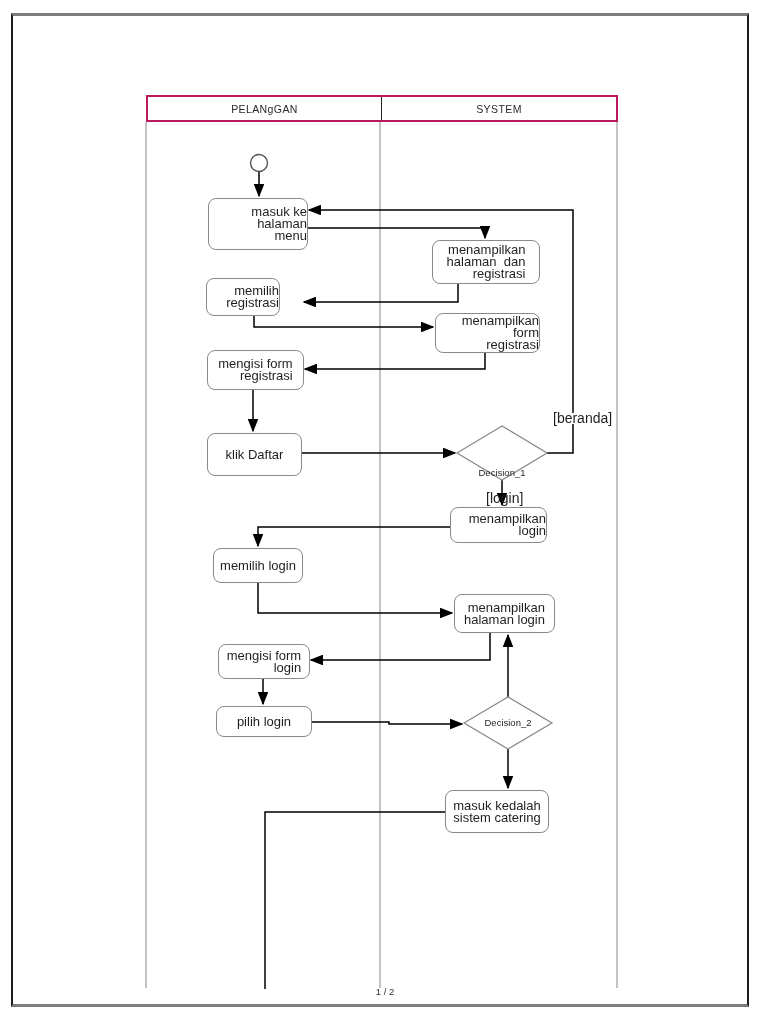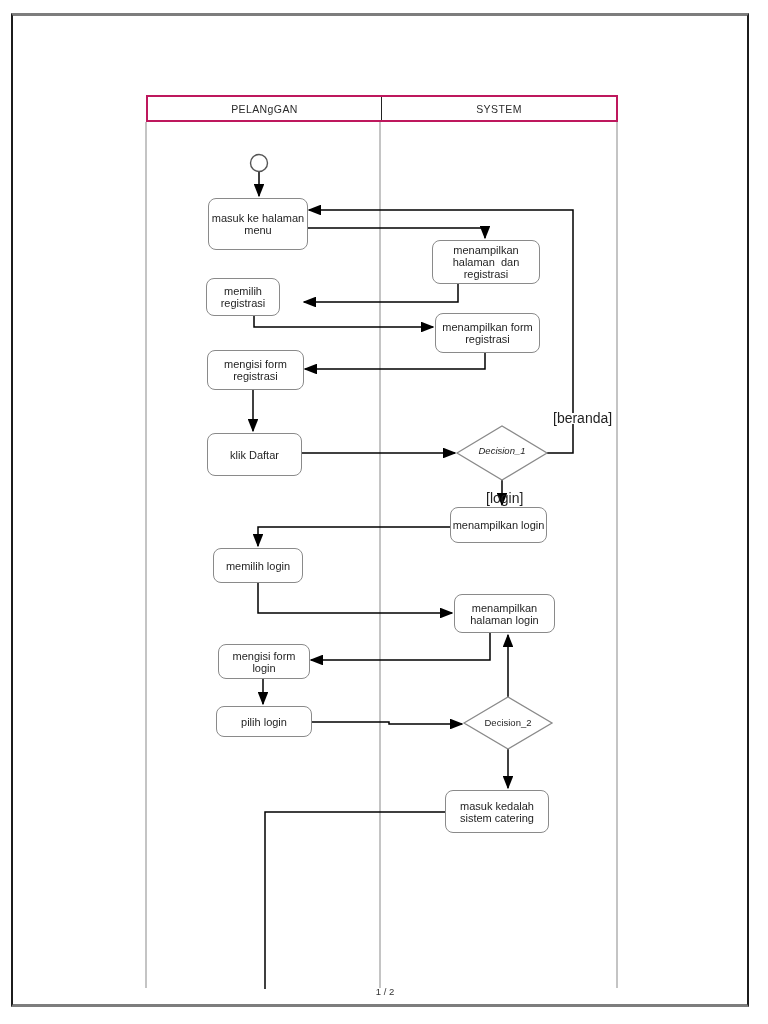--- a/index.html
+++ b/index.html
@@ -26,21 +26,21 @@
   .lane-title.left  { width:234px; border-right:1.5px solid #222; box-sizing:border-box; }
   .lane-title.right { flex:1; }
   .lane-line {
     position:absolute; top:122px; height:866px; width:2px; background:#c4c4c4; z-index:1;
   }
   .edges-svg { position:absolute; left:0; top:0; z-index:2; }
   .node {
     position:absolute; box-sizing:border-box; background:#ffffff;
     border:1.3px solid #8a8a8a; border-radius:8px;
     display:flex; align-items:center; justify-content:center;
-    text-align:center; font-size:11px; line-height:12px; color:#1f1f1f;
+    text-align:right; font-size:13px; line-height:12px; color:#1f1f1f;
     white-space:pre-wrap; z-index:3;
   }
   .decision-label {
     position:absolute; text-align:center; font-size:9.5px; color:#1f1f1f; z-index:3;
   }
   .edge-label {
     position:absolute; font-size:14px; color:#1f1f1f; z-index:4; line-height:11px;
   }
   .edge-label.bg { background:#ffffff; padding:0 1px; }
   .page-number {
@@ -108,21 +108,21 @@
   <div class="node" style="left:213px;top:548px;width:90px;height:35px">memilih login</div>
   <div class="node" style="left:450px;top:507px;width:97px;height:36px">menampilkan login</div>
   <div class="node" style="left:454px;top:594px;width:101px;height:39px">menampilkan
 halaman login</div>
   <div class="node" style="left:218px;top:644px;width:92px;height:35px">mengisi form
 login</div>
   <div class="node" style="left:216px;top:706px;width:96px;height:31px">pilih login</div>
   <div class="node" style="left:445px;top:790px;width:104px;height:43px">masuk kedalah
 sistem catering</div>
 
-  <div class="decision-label" style="left:457px;top:445px;width:90px;font-style:italic;">Decision_1</div>
+  <div class="decision-label" style="left:457px;top:467px;width:90px;">Decision_1</div>
   <div class="decision-label" style="left:463px;top:717px;width:90px;">Decision_2</div>
 
   <div class="edge-label bg" style="left:552px;top:413px;">[beranda]</div>
   <div class="edge-label" style="left:486px;top:493px;">[login]</div>
 
   <div class="page-number">1 / 2</div>
 
 </div>
 
 </body></html>

